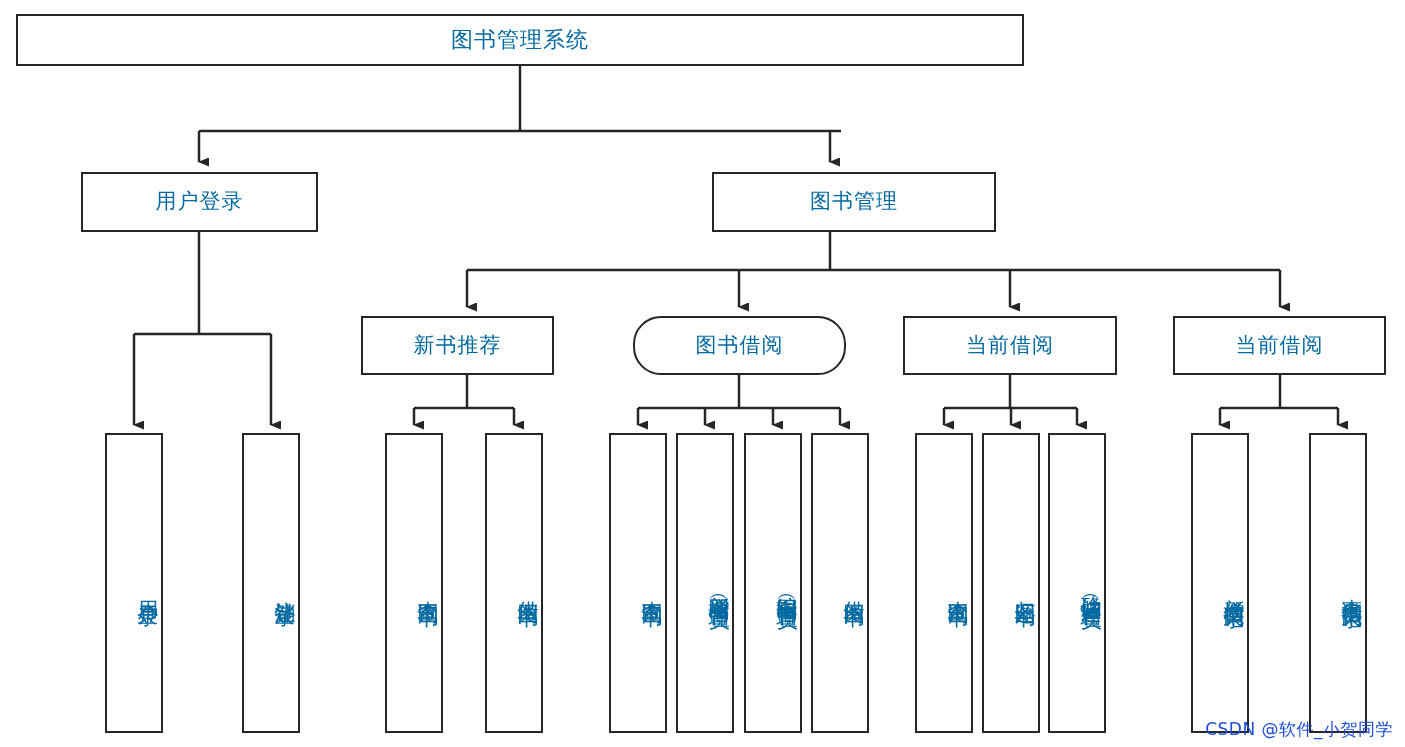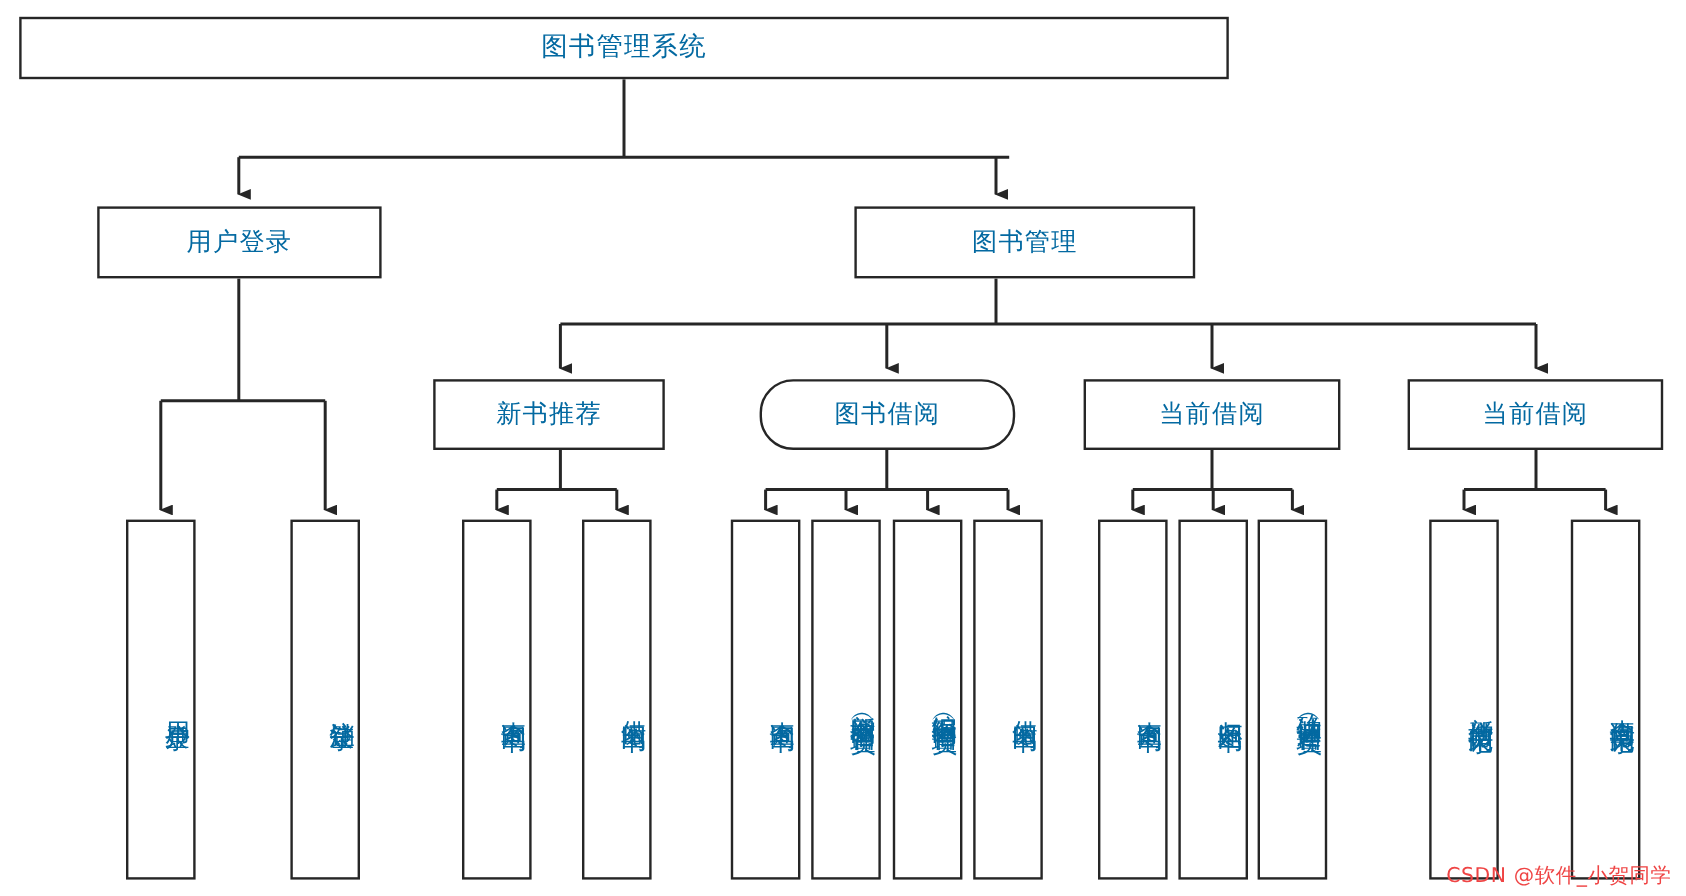--- a/index.html
+++ b/index.html
@@ -51,21 +51,21 @@
     padding-top: 10px;
   }
   #root-node {
     font-size: 22px;
   }
   .watermark {
     position: absolute;
     right: 12px;
     bottom: 6px;
     font-size: 17px;
-    color: #ef4444;
+    color: #1d4ed8;
     letter-spacing: 0.5px;
     white-space: nowrap;
     pointer-events: none;
   }
 </style>
 </head>
 <body>
 
 <div id="canvas">
 

